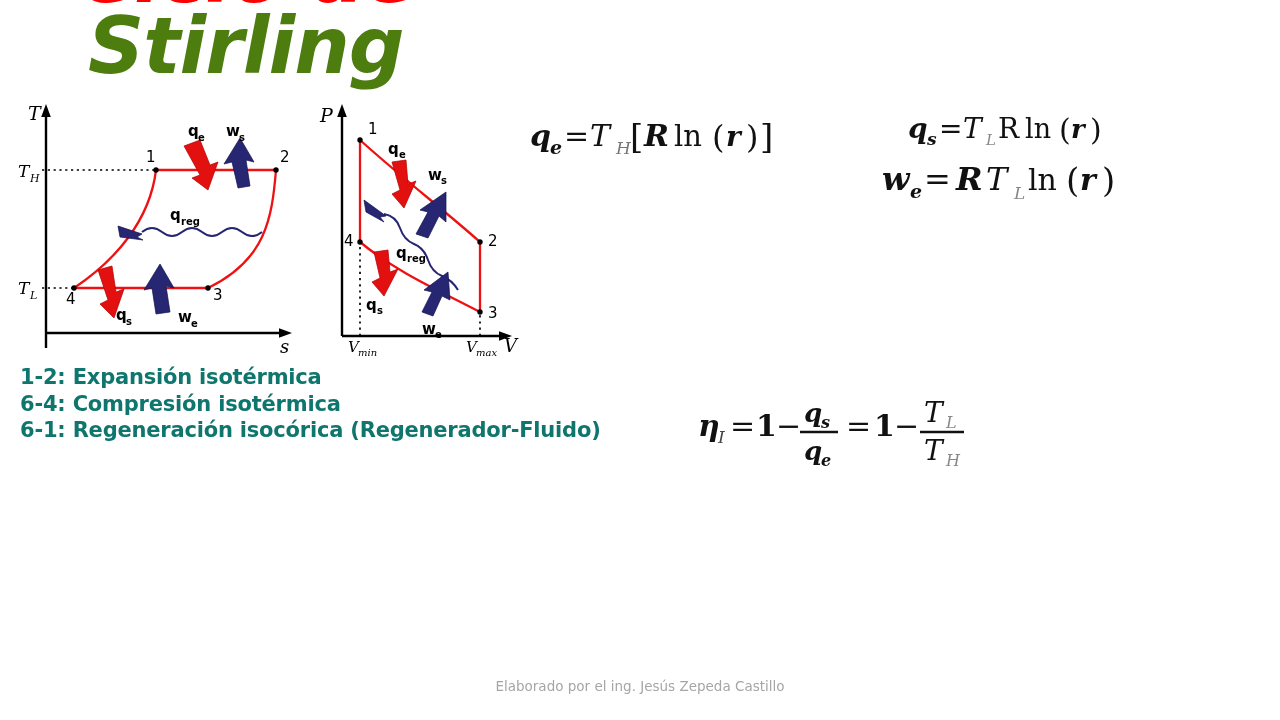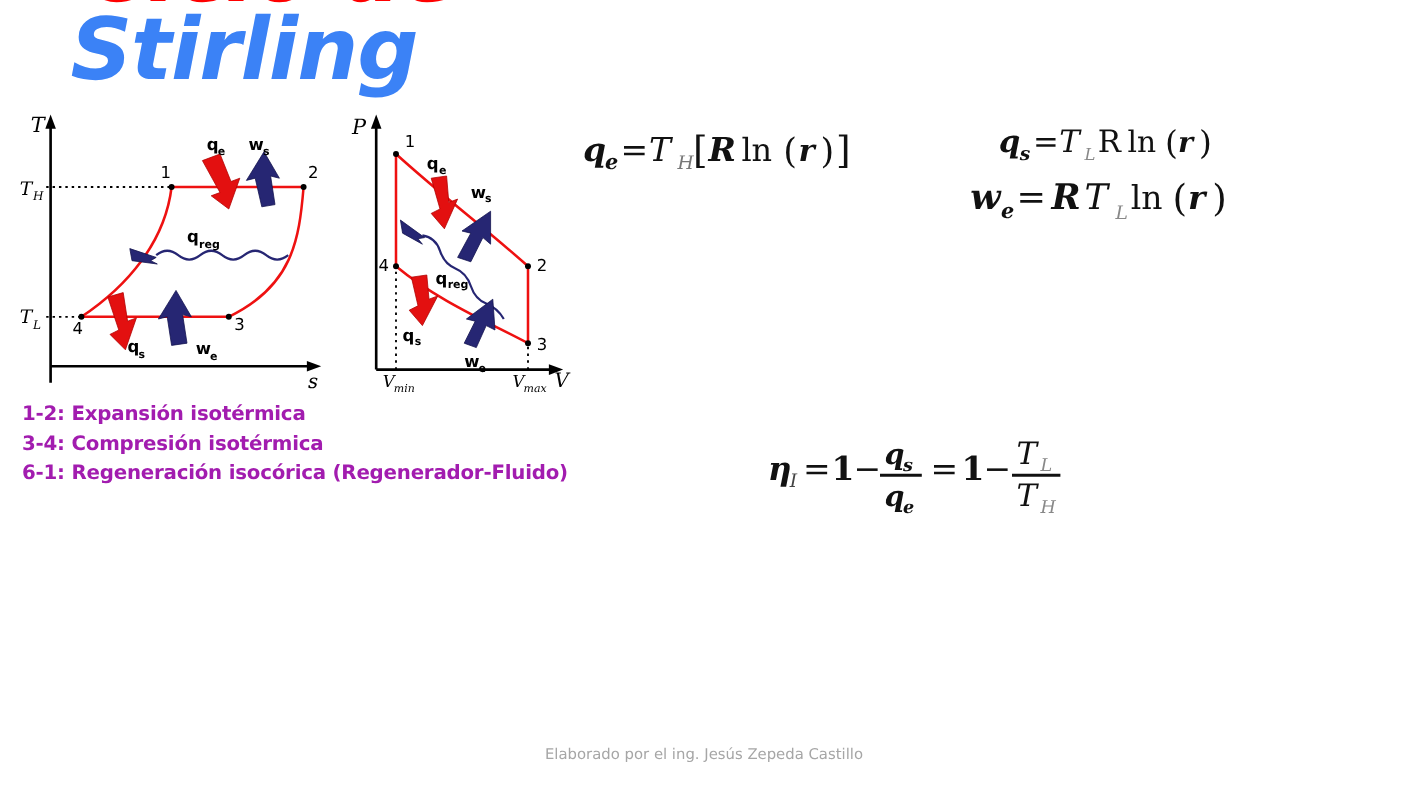--- a/index.html
+++ b/index.html
@@ -23,49 +23,49 @@
     font-family: "DejaVu Sans", sans-serif;
     font-size: 78px;
     font-weight: bold;
     font-style: italic;
     color: #FE0000;
     white-space: nowrap;
     letter-spacing: -1px;
   }
   #slide-title {
     position: absolute;
-    left: 64px;
+    left: 88px;
     top: 6px;
     font-family: "DejaVu Sans", sans-serif;
     font-size: 78px;
     font-weight: bold;
     font-style: italic;
-    color: #3b82f6;
+    color: #4d7c0f;
     white-space: nowrap;
     letter-spacing: -1px;
     line-height: 1.05;
   }
 
   
   .diagram { position: absolute; }
   #ts-diagram { left: 10px; top: 100px; width: 300px; height: 260px; }
   #pv-diagram { left: 312px; top: 100px; width: 215px; height: 260px; }
 
   
   #process-list {
     position: absolute;
     left: 20px;
     top: 364px;
     width: 470px;
   }
   .process-item {
     font-family: "DejaVu Sans", sans-serif;
-    font-size: 18px;
+    font-size: 21px;
     font-weight: bold;
-    color: #a21caf;
+    color: #0f766e;
     line-height: 26.5px;
     white-space: nowrap;
     letter-spacing: -0.2px;
   }
 
   
   .equation { position: absolute; color: #111111; }
   #eq-qe  { left: 528px; top: 108px; }
   #eq-qs  { left: 906px; top: 104px; }
   #eq-we  { left: 880px; top: 152px; }
@@ -236,21 +236,21 @@
 
   <g>
     <path d="M110,212 L120,192 L112,190 L136,172 L138,200 L130,196 L121,216 Z" fill="#262673" stroke="#11114d" stroke-width="0.7"></path>
   </g>
   <text x="110" y="234" font-family="DejaVu Sans, sans-serif" font-weight="bold" font-size="15" fill="#000">w</text>
   <text x="123" y="238" font-family="DejaVu Sans, sans-serif" font-weight="bold" font-size="10" fill="#000">e</text>
 </svg>
 
 <div id="process-list">
   <div class="process-item">1-2: Expansión isotérmica</div>
-  <div class="process-item">3-4: Compresión isotérmica</div>
+  <div class="process-item">6-4: Compresión isotérmica</div>
   <div class="process-item">6-1: Regeneración isocórica (Regenerador-Fluido)</div>
 </div>
 
 <svg id="eq-qe" class="equation" width="260" height="56" viewBox="0 0 260 56">
   <text x="2" y="38" font-family="DejaVu Serif, serif" font-style="italic" font-weight="bold" font-size="30" fill="#111">q</text>
   <text x="22" y="46" font-family="DejaVu Serif, serif" font-style="italic" font-weight="bold" font-size="19" fill="#111">e</text>
   <text x="36" y="38" font-family="DejaVu Serif, serif" font-size="30" fill="#111">=</text>
   <text x="62" y="38" font-family="DejaVu Serif, serif" font-style="italic" font-size="30" fill="#111">T</text>
   <text x="88" y="46" font-family="DejaVu Serif, serif" font-style="italic" font-size="17" fill="#777">H</text>
   <text x="102" y="40" font-family="DejaVu Serif, serif" font-size="34" fill="#111">[</text>

